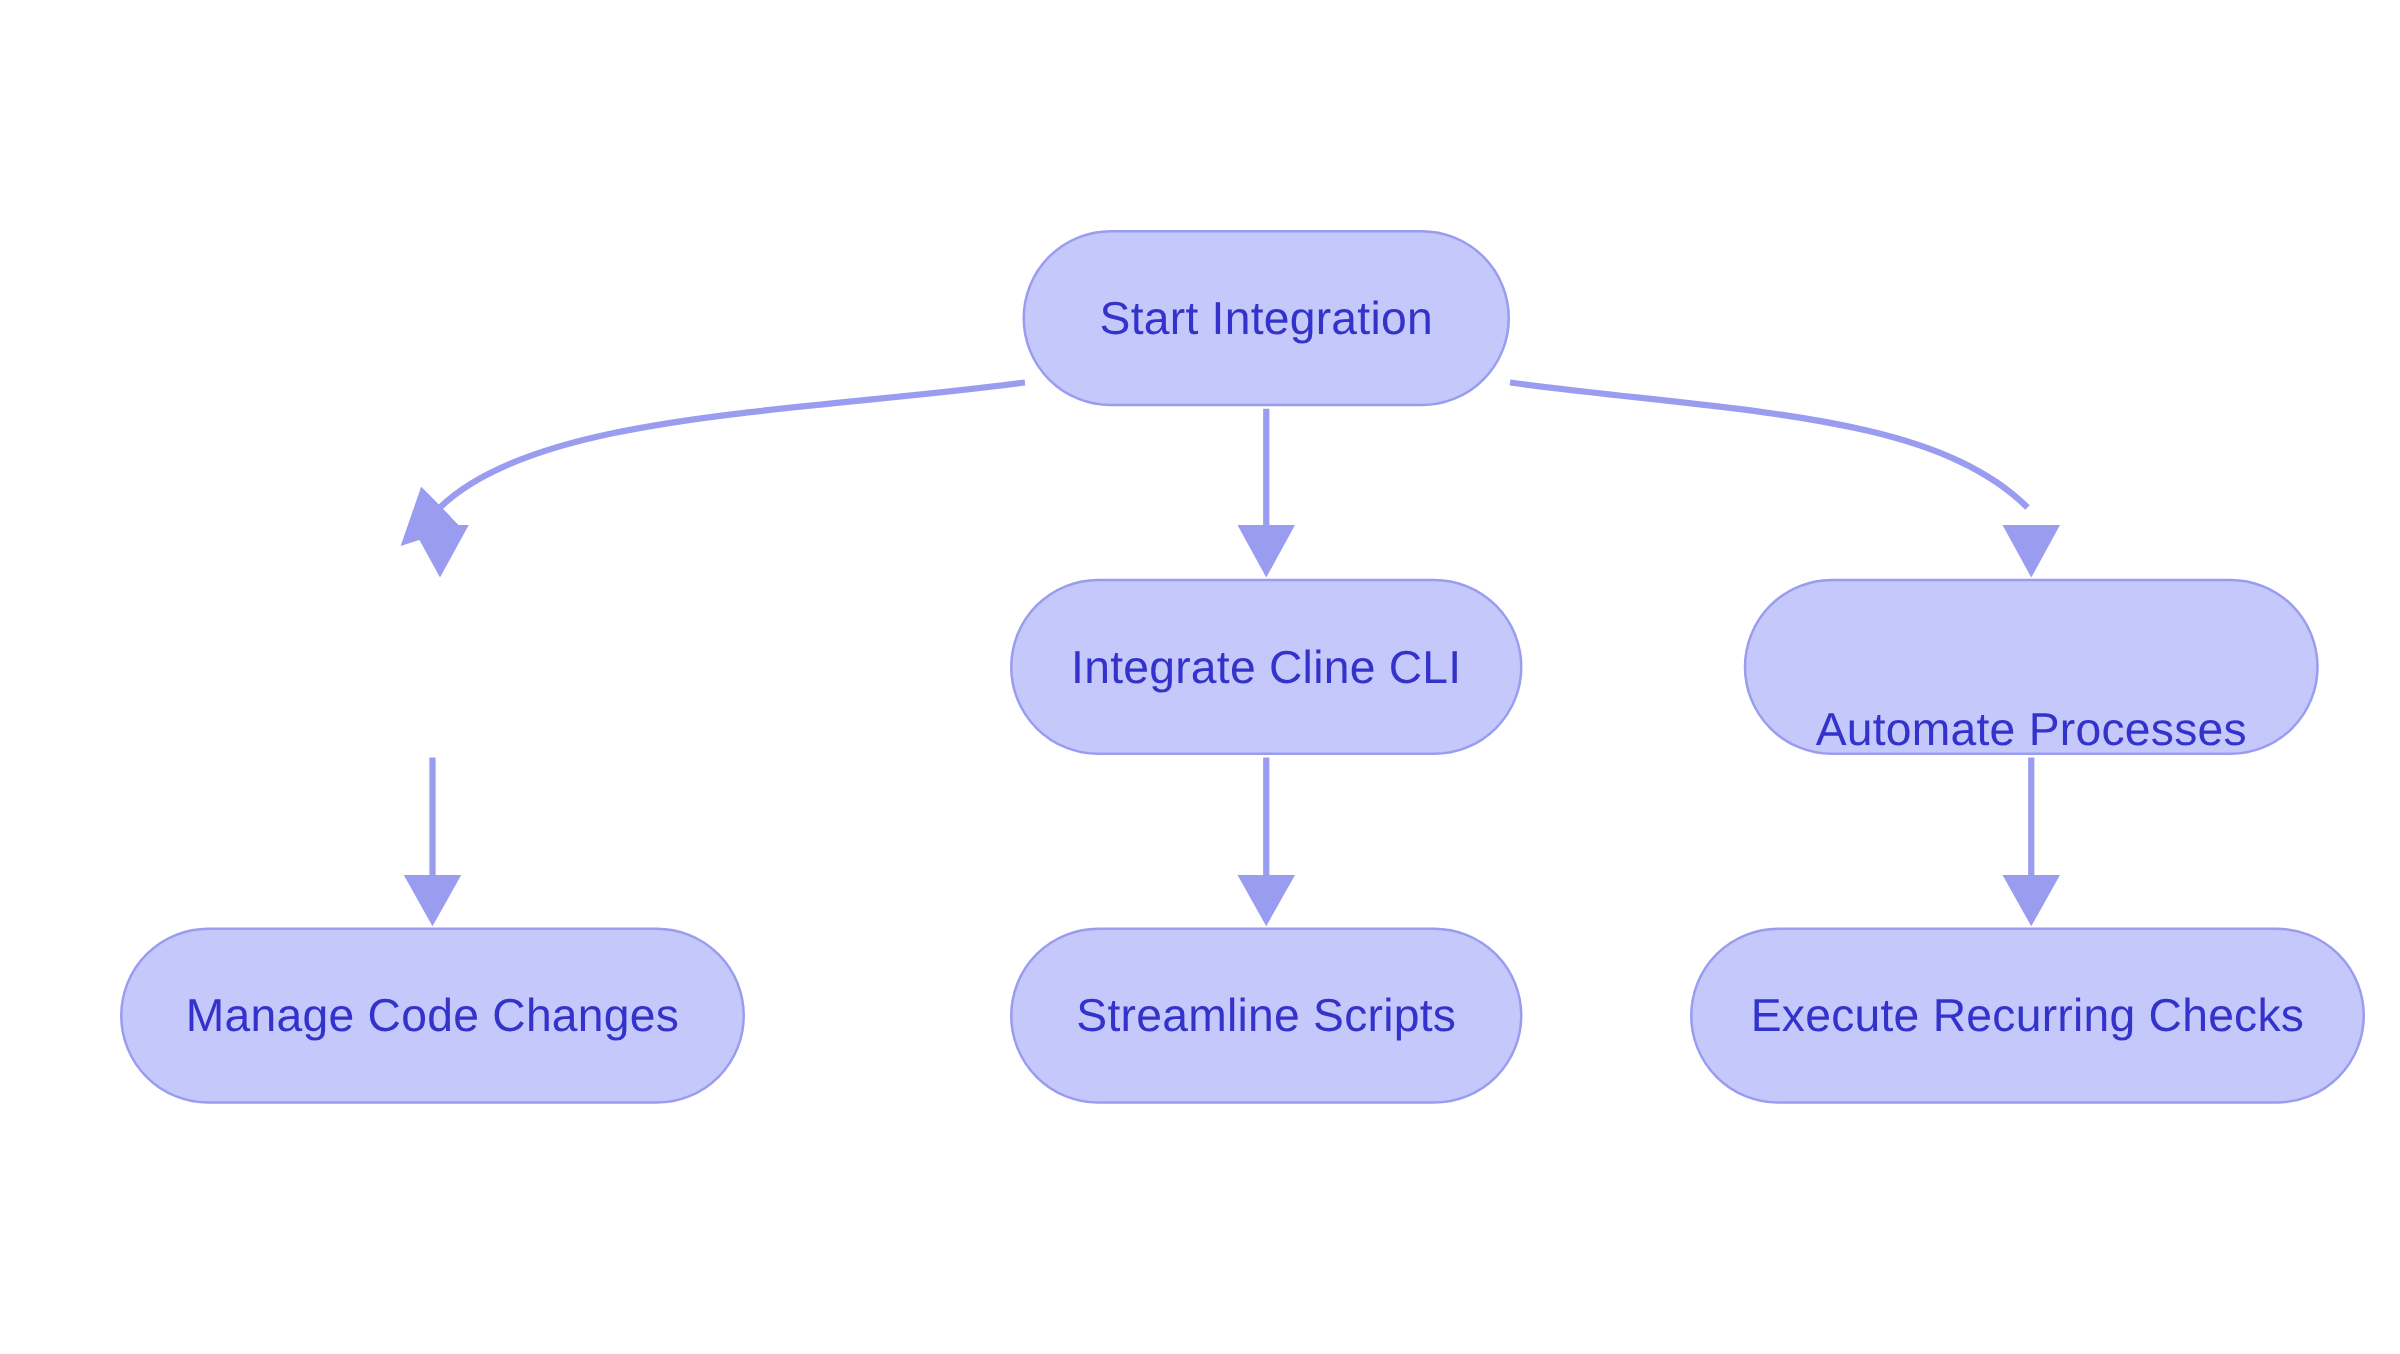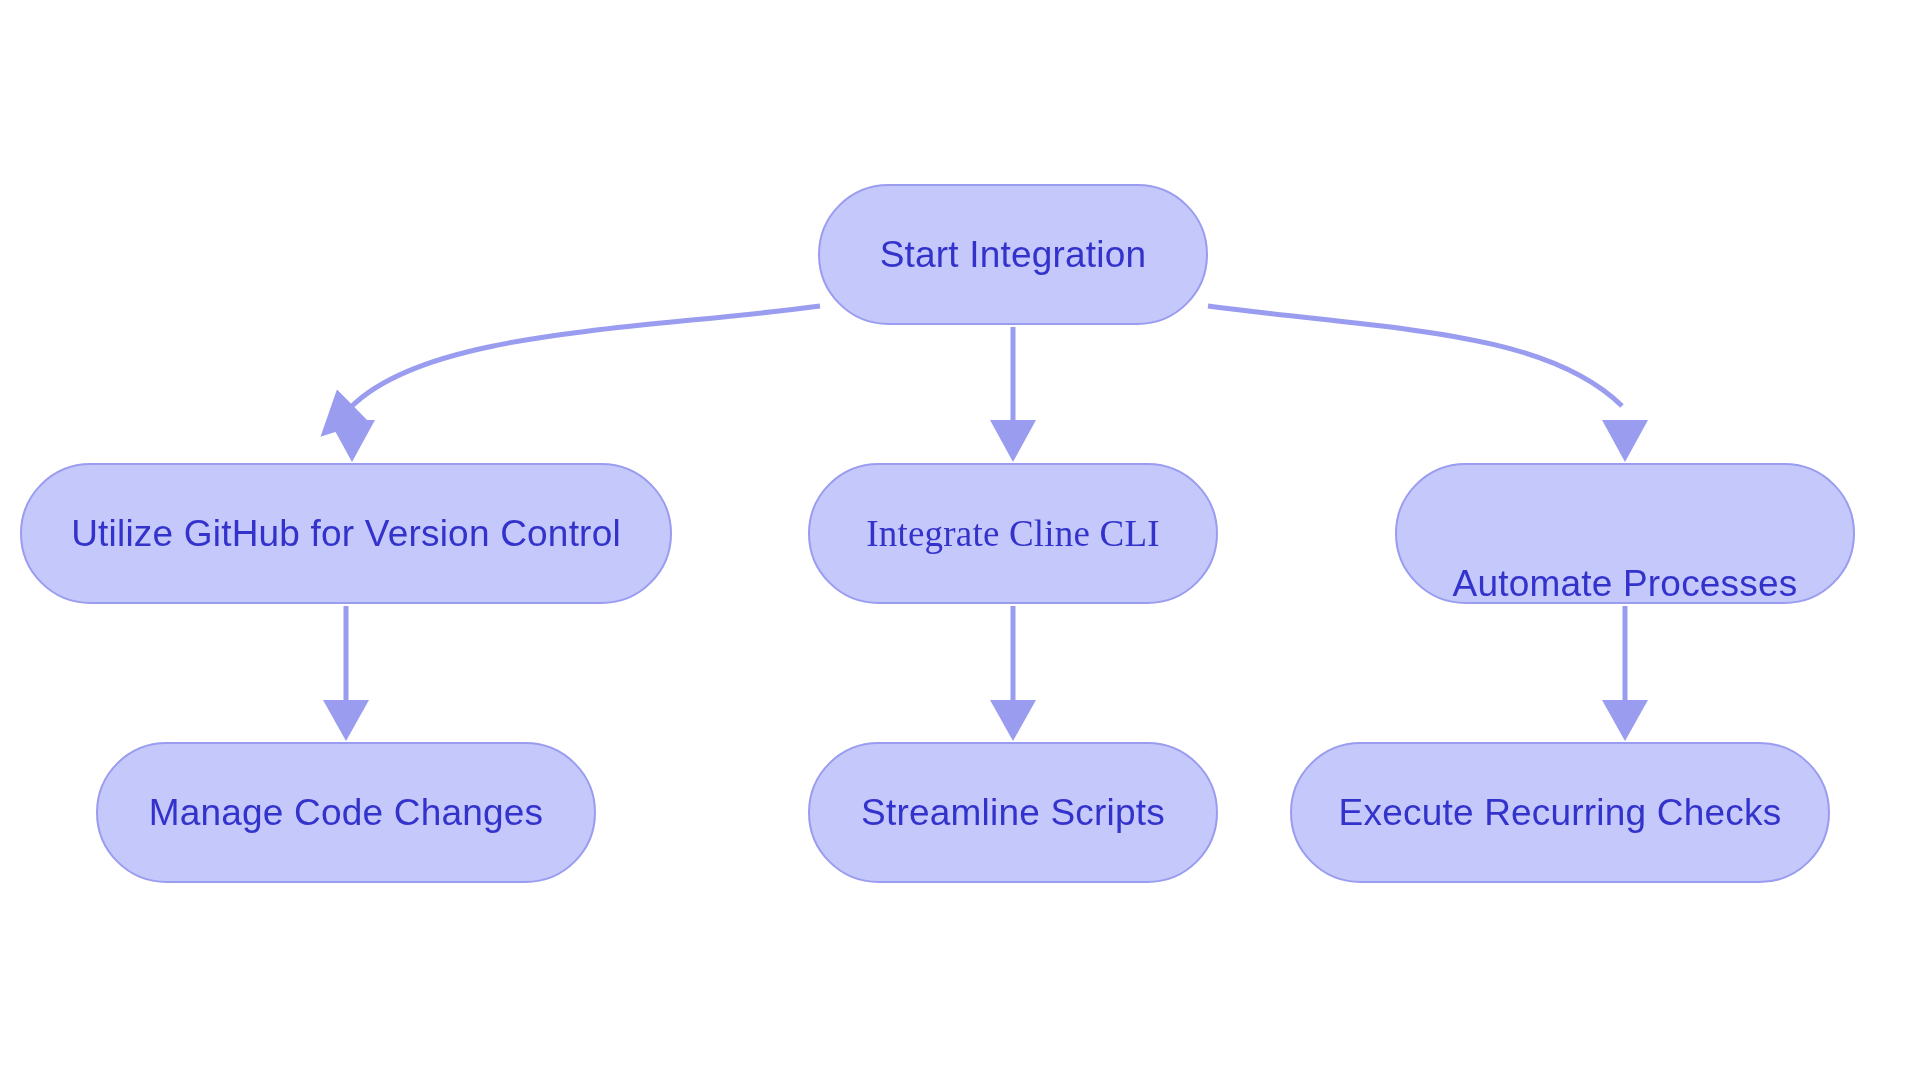--- a/index.html
+++ b/index.html
@@ -47,25 +47,25 @@
     font-size: 37px;
     font-weight: 400;
     line-height: 1;
     letter-spacing: 0.2px;
     white-space: nowrap;
     user-select: none;
   }
   
   #node-start        { left: 818px;  top: 184px; width: 390px; }
   #node-github       { left: 20px;   top: 463px; width: 652px; }
-  #node-cline        { left: 808px;  top: 463px; width: 410px; font-family: Liberation Serif, serif; }
+  #node-cline        { left: 808px;  top: 463px; width: 410px; }
   #node-automate     { left: 1395px; top: 463px; width: 460px; align-items: flex-end; }
   #node-manage       { left: 96px;   top: 742px; width: 500px; }
   #node-streamline   { left: 808px;  top: 742px; width: 410px; }
-  #node-execute      { left: 1290px; top: 742px; width: 540px; align-items: center; }
+  #node-execute      { left: 1352px; top: 742px; width: 540px; align-items: center; }
 </style>
 </head>
 <body>
 
 <div id="flow-canvas">
 
   <svg id="edge-layer" viewBox="0 0 1920 1083">
     <defs>
       <marker id="arrowhead" markerWidth="10" markerHeight="9" refX="0.2" refY="4.5" orient="auto" markerUnits="strokeWidth">
         <path d="M 0 0 L 9 4.5 L 0 9 z" fill="#9a9cf0"></path>
@@ -88,23 +88,20 @@
     <path d="M 990 700 L 1036 700 L 1013 741 z" fill="#9a9cf0"></path>
 
     <line x1="1625" y1="606" x2="1625" y2="700" stroke="#9a9cf0" stroke-width="5"></line>
     <path d="M 1602 700 L 1648 700 L 1625 741 z" fill="#9a9cf0"></path>
   </svg>
 
   <div class="node" id="node-start">
     <span class="node-label">Start Integration</span>
   </div>
 
-  <div class="node" id="node-github">
-    <span class="node-label">Utilize GitHub for Version Control</span>
-  </div>
 
   <div class="node" id="node-cline">
     <span class="node-label">Integrate Cline CLI</span>
   </div>
 
   <div class="node" id="node-automate">
     <span class="node-label">Automate Processes</span>
   </div>
 
   <div class="node" id="node-streamline">

